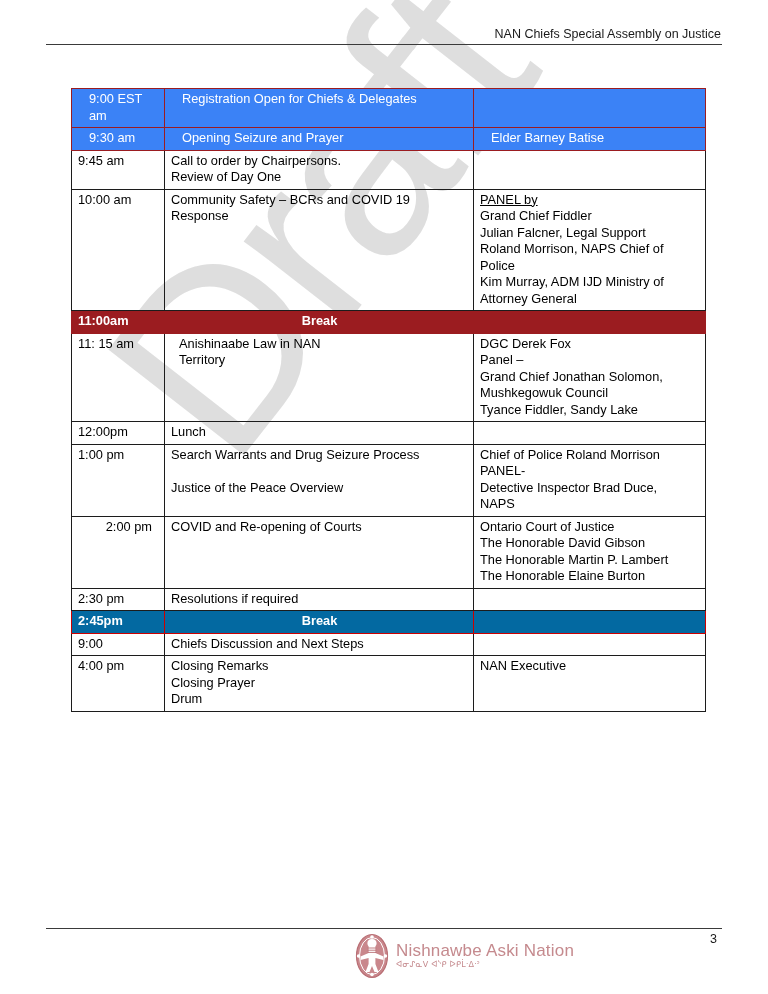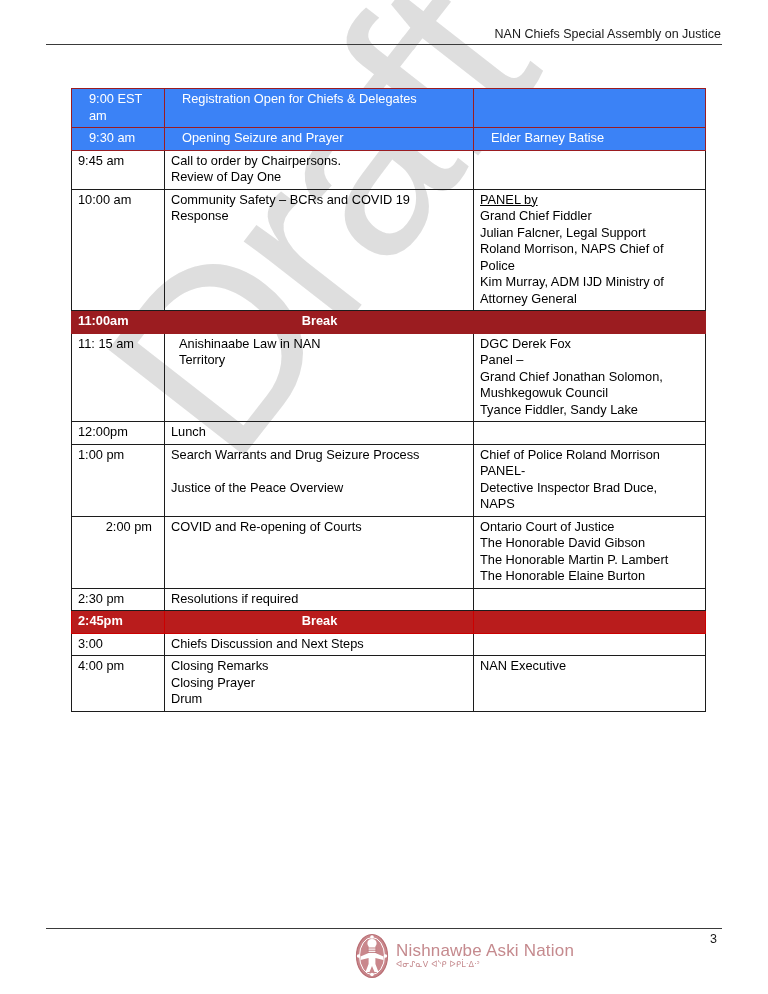--- a/index.html
+++ b/index.html
@@ -123,21 +123,21 @@
     background: #9b1c20;
     color: #ffffff;
     border-color: #9b1c20;
     margin-left: 34px;
   }
   tr.break-dark td.time { font-weight: 700; }
   tr.break-dark td.item { font-weight: 700; text-align: center; }
 
   
   tr.break-bright td {
-    background: #b91c1c;
+    background: #0369a1;
     color: #ffffff;
     border-color: #cc0000;
   }
   tr.break-bright td.time { font-weight: 700; }
   tr.break-bright td.item { font-weight: 700; text-align: center; }
 
   td.time { white-space: pre-line; }
   td.time.indent { text-align: right; padding-right: 12px; }
   td.item.indent-text { padding-left: 14px; }
 
@@ -300,21 +300,21 @@
           <td class="who"></td>
         </tr>
 
         <tr class="break-bright">
           <td class="time">2:45pm</td>
           <td class="item">Break</td>
           <td class="who"></td>
         </tr>
 
         <tr>
-          <td class="time">3:00</td>
+          <td class="time">9:00</td>
           <td class="item">Chiefs Discussion and Next Steps</td>
           <td class="who"></td>
         </tr>
 
         <tr>
           <td class="time">4:00 pm</td>
           <td class="item" style="white-space:pre-line;">Closing Remarks
 Closing Prayer
 Drum</td>
           <td class="who">NAN Executive</td>

